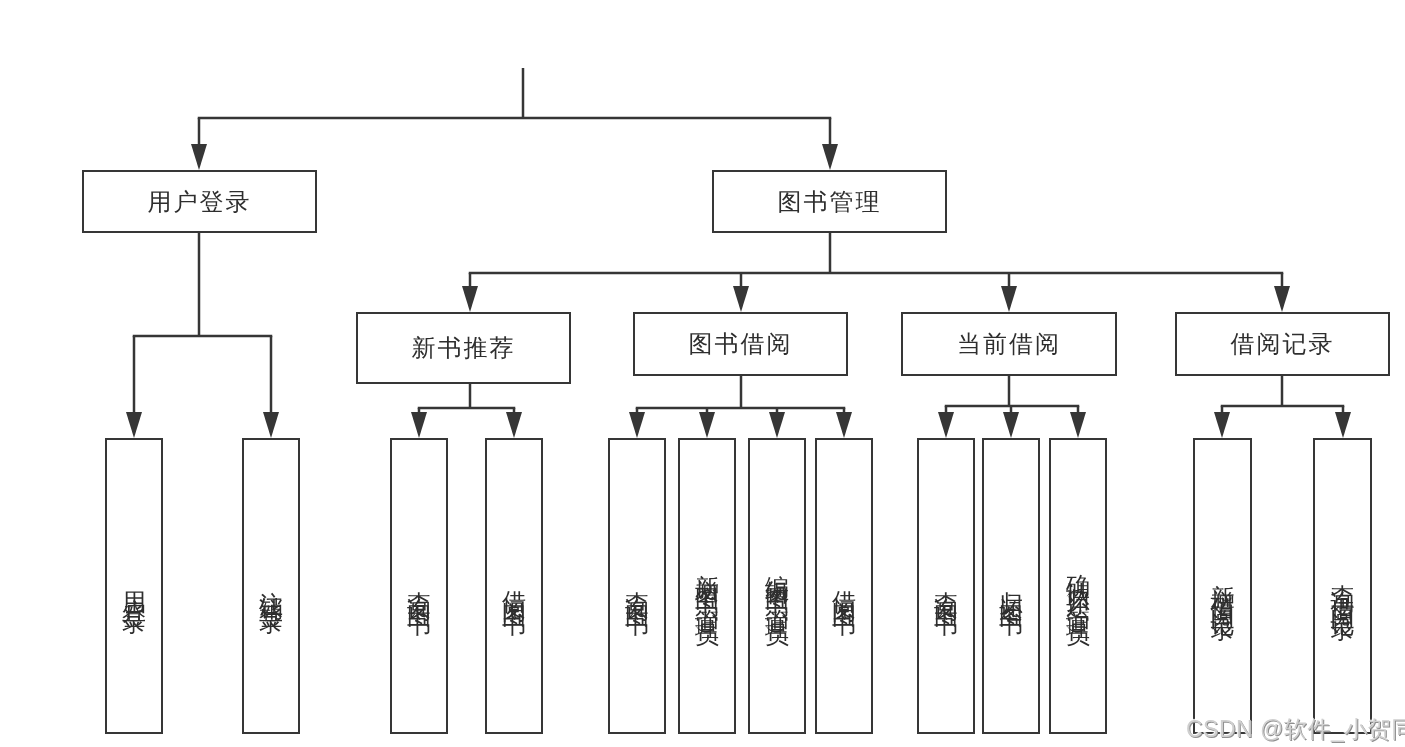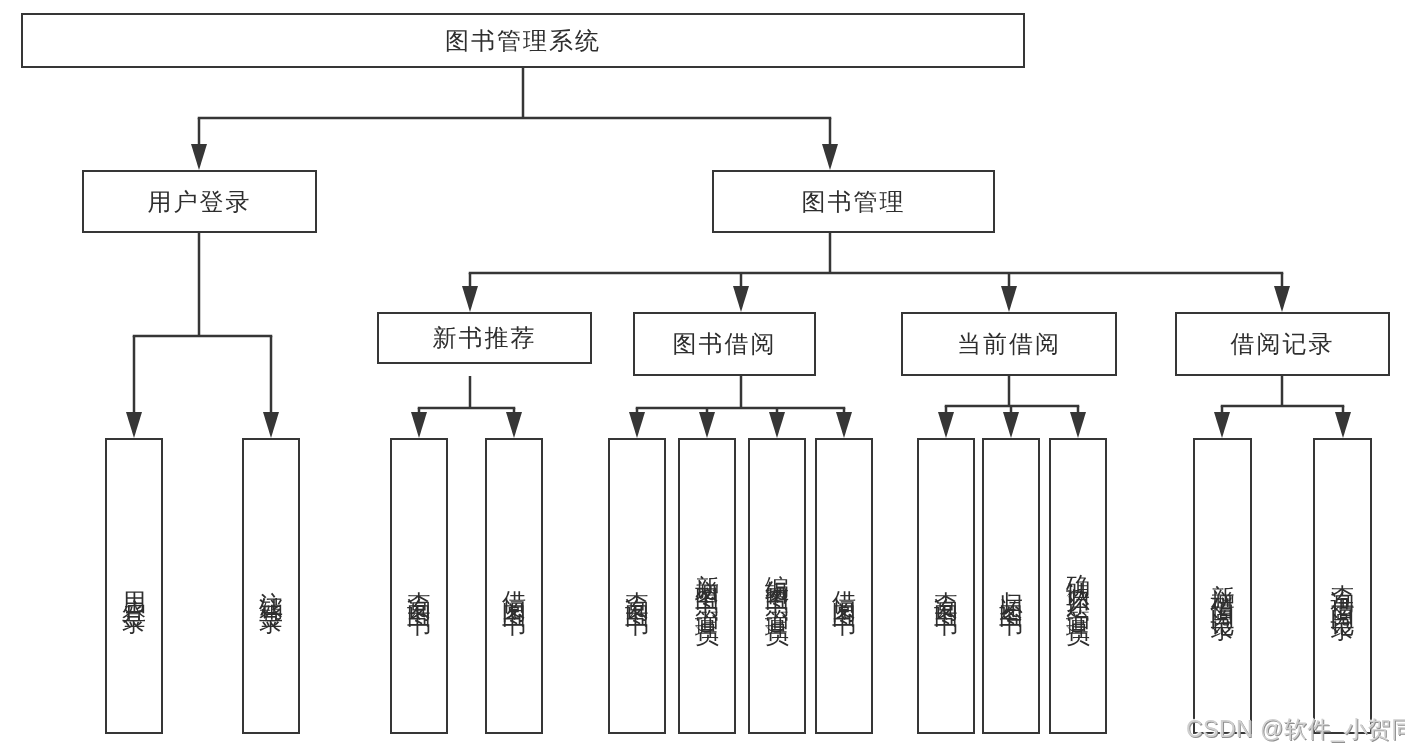--- a/index.html
+++ b/index.html
@@ -109,35 +109,32 @@
       <line x1="1078" y1="406" x2="1078" y2="416" stroke="#363636" stroke-width="2.5"></line>
       <polygon points="1070,412 1086,412 1078,438" fill="#363636"></polygon>
       <line x1="1282" y1="376" x2="1282" y2="406" stroke="#363636" stroke-width="2.5"></line>
       <line x1="1220.75" y1="406" x2="1344.25" y2="406" stroke="#363636" stroke-width="2.5"></line>
       <line x1="1222" y1="406" x2="1222" y2="416" stroke="#363636" stroke-width="2.5"></line>
       <polygon points="1214,412 1230,412 1222,438" fill="#363636"></polygon>
       <line x1="1343" y1="406" x2="1343" y2="416" stroke="#363636" stroke-width="2.5"></line>
       <polygon points="1335,412 1351,412 1343,438" fill="#363636"></polygon>
     </svg>
 
-  <div class="node h" style="left:21px;top:13px;width:1004px;height:55px">
-    <span>图书管理系统</span>
-  </div>
 
   <div class="node h" style="left:82px;top:170px;width:235px;height:63px">
     <span>用户登录</span>
   </div>
-  <div class="node h" style="left:712px;top:170px;width:283px;height:63px">
+  <div class="node h" style="left:712px;top:170px;width:235px;height:63px">
     <span>图书管理</span>
   </div>
 
-  <div class="node h" style="left:377px;top:312px;width:215px;height:52px">
+  <div class="node h" style="left:356px;top:312px;width:215px;height:72px">
     <span>新书推荐</span>
   </div>
-  <div class="node h" style="left:633px;top:312px;width:183px;height:64px">
+  <div class="node h" style="left:633px;top:312px;width:215px;height:64px">
     <span>图书借阅</span>
   </div>
   <div class="node h" style="left:1175px;top:312px;width:215px;height:64px">
     <span>借阅记录</span>
   </div>
   <div class="node h" style="left:901px;top:312px;width:216px;height:64px">
     <span>当前借阅</span>
   </div>
 
   <div class="node v" style="left:105px;top:438px;width:58px;height:296px">

